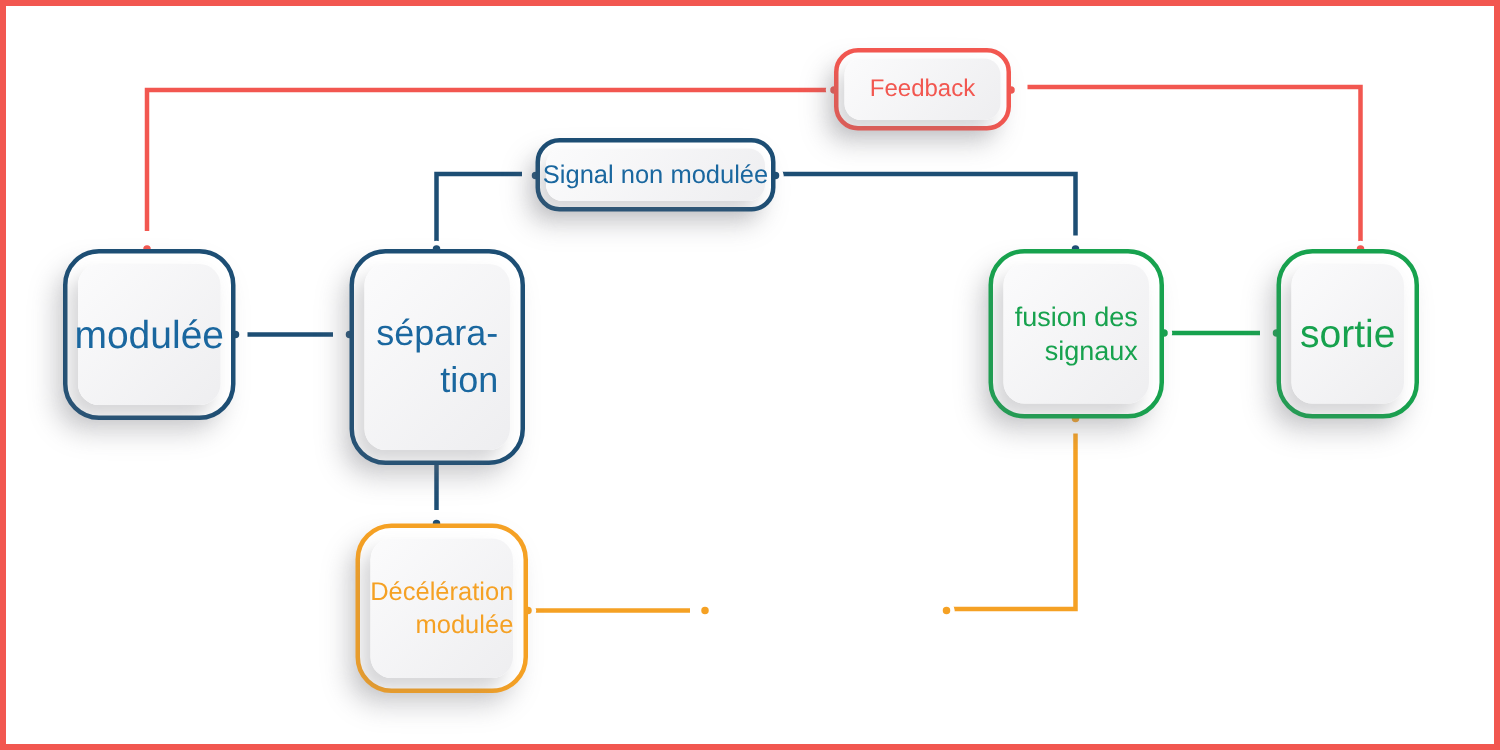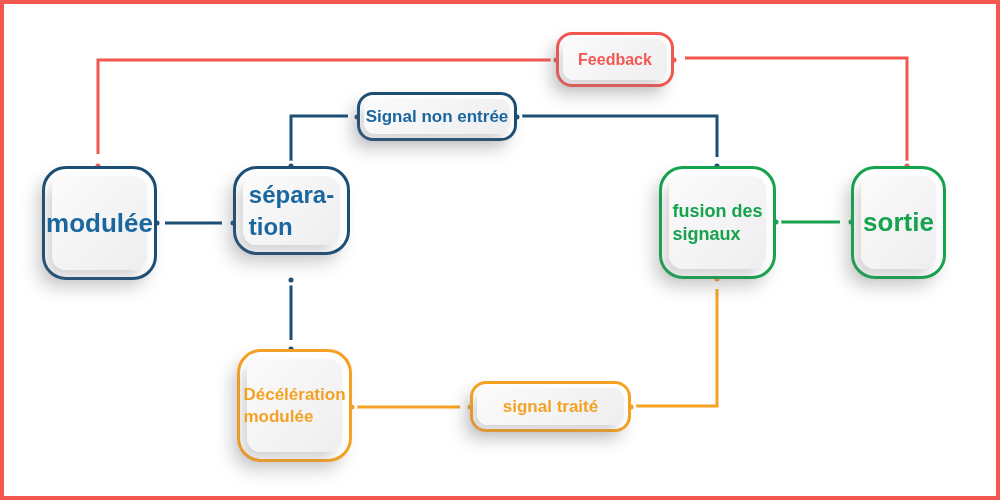--- a/index.html
+++ b/index.html
@@ -24,35 +24,35 @@
   .node .card{
     position:absolute;border-radius:14px;
     background:linear-gradient(135deg,var(--card_light) 0%,var(--card_dark) 100%);
     box-shadow:-6px 8px 12px rgba(120,120,125,0.30);
   }
   .box .card{inset:7px;}
   .pill .card{inset:4px;border-radius:11px;}
   .box{border-radius:24px;}
   .pill{border-radius:16px;}
   .label{
-    position:relative;font-weight:bold;text-align:left;
+    position:relative;font-weight:normal;text-align:right;
     white-space:pre-line;line-height:1.25;user-select:none;
   }
   .b-blue{border-color:var(--blue);}
   .b-green{border-color:var(--green);}
   .b-orange{border-color:var(--orange);}
   .b-red{border-color:var(--red);}
   .t-blue{color:var(--blue_text);}
   .t-green{color:var(--green);}
   .t-orange{color:var(--orange);}
   .t-red{color:var(--red);}
 
   #n-entree{left:38px;top:162px;width:115px;height:114px;}
   #n-entree .label{font-size:26px;}
-  #n-separation{left:229px;top:162px;width:117px;height:89px;}
+  #n-separation{left:229px;top:162px;width:117px;height:144px;}
   #n-separation .label{font-size:24px;line-height:1.3;}
   #n-snt{left:353px;top:88px;width:160px;height:49px;}
   #n-snt .label{font-size:17px;}
   #n-feedback{left:552px;top:28px;width:118px;height:55px;}
   #n-feedback .label{font-size:16px;}
   #n-fusion{left:655px;top:162px;width:117px;height:113px;}
   #n-fusion .label{font-size:18px;}
   #n-sortie{left:847px;top:162px;width:95px;height:113px;}
   #n-sortie .label{font-size:26px;}
   #n-deceleration{left:233px;top:345px;width:115px;height:113px;}
@@ -119,21 +119,21 @@
   </div>
 
   <div id="n-separation" class="node box b-blue">
     <div class="card"></div>
     <div class="label t-blue">sépara-
 tion</div>
   </div>
 
   <div id="n-snt" class="node pill b-blue">
     <div class="card"></div>
-    <div class="label t-blue">Signal non entrée</div>
+    <div class="label t-blue">Signal non modulée</div>
   </div>
 
   <div id="n-feedback" class="node pill b-red">
     <div class="card"></div>
     <div class="label t-red">Feedback</div>
   </div>
 
   <div id="n-fusion" class="node box b-green">
     <div class="card"></div>
     <div class="label t-green">fusion des
@@ -144,18 +144,14 @@
     <div class="card"></div>
     <div class="label t-green">sortie</div>
   </div>
 
   <div id="n-deceleration" class="node box b-orange">
     <div class="card"></div>
     <div class="label t-orange">Décélération
 modulée</div>
   </div>
 
-  <div id="n-st" class="node pill b-orange">
-    <div class="card"></div>
-    <div class="label t-orange">signal traité</div>
-  </div>
 
 </div>
 
 </body></html>

